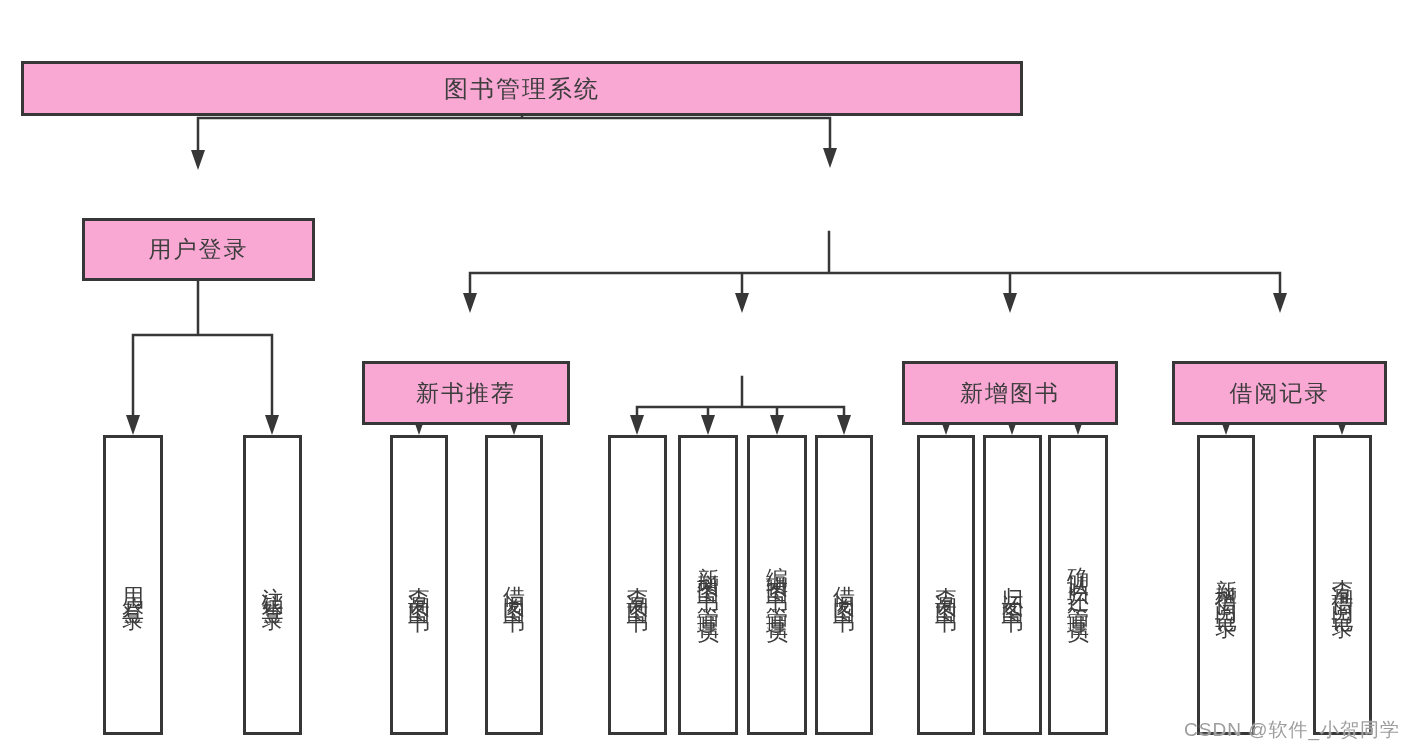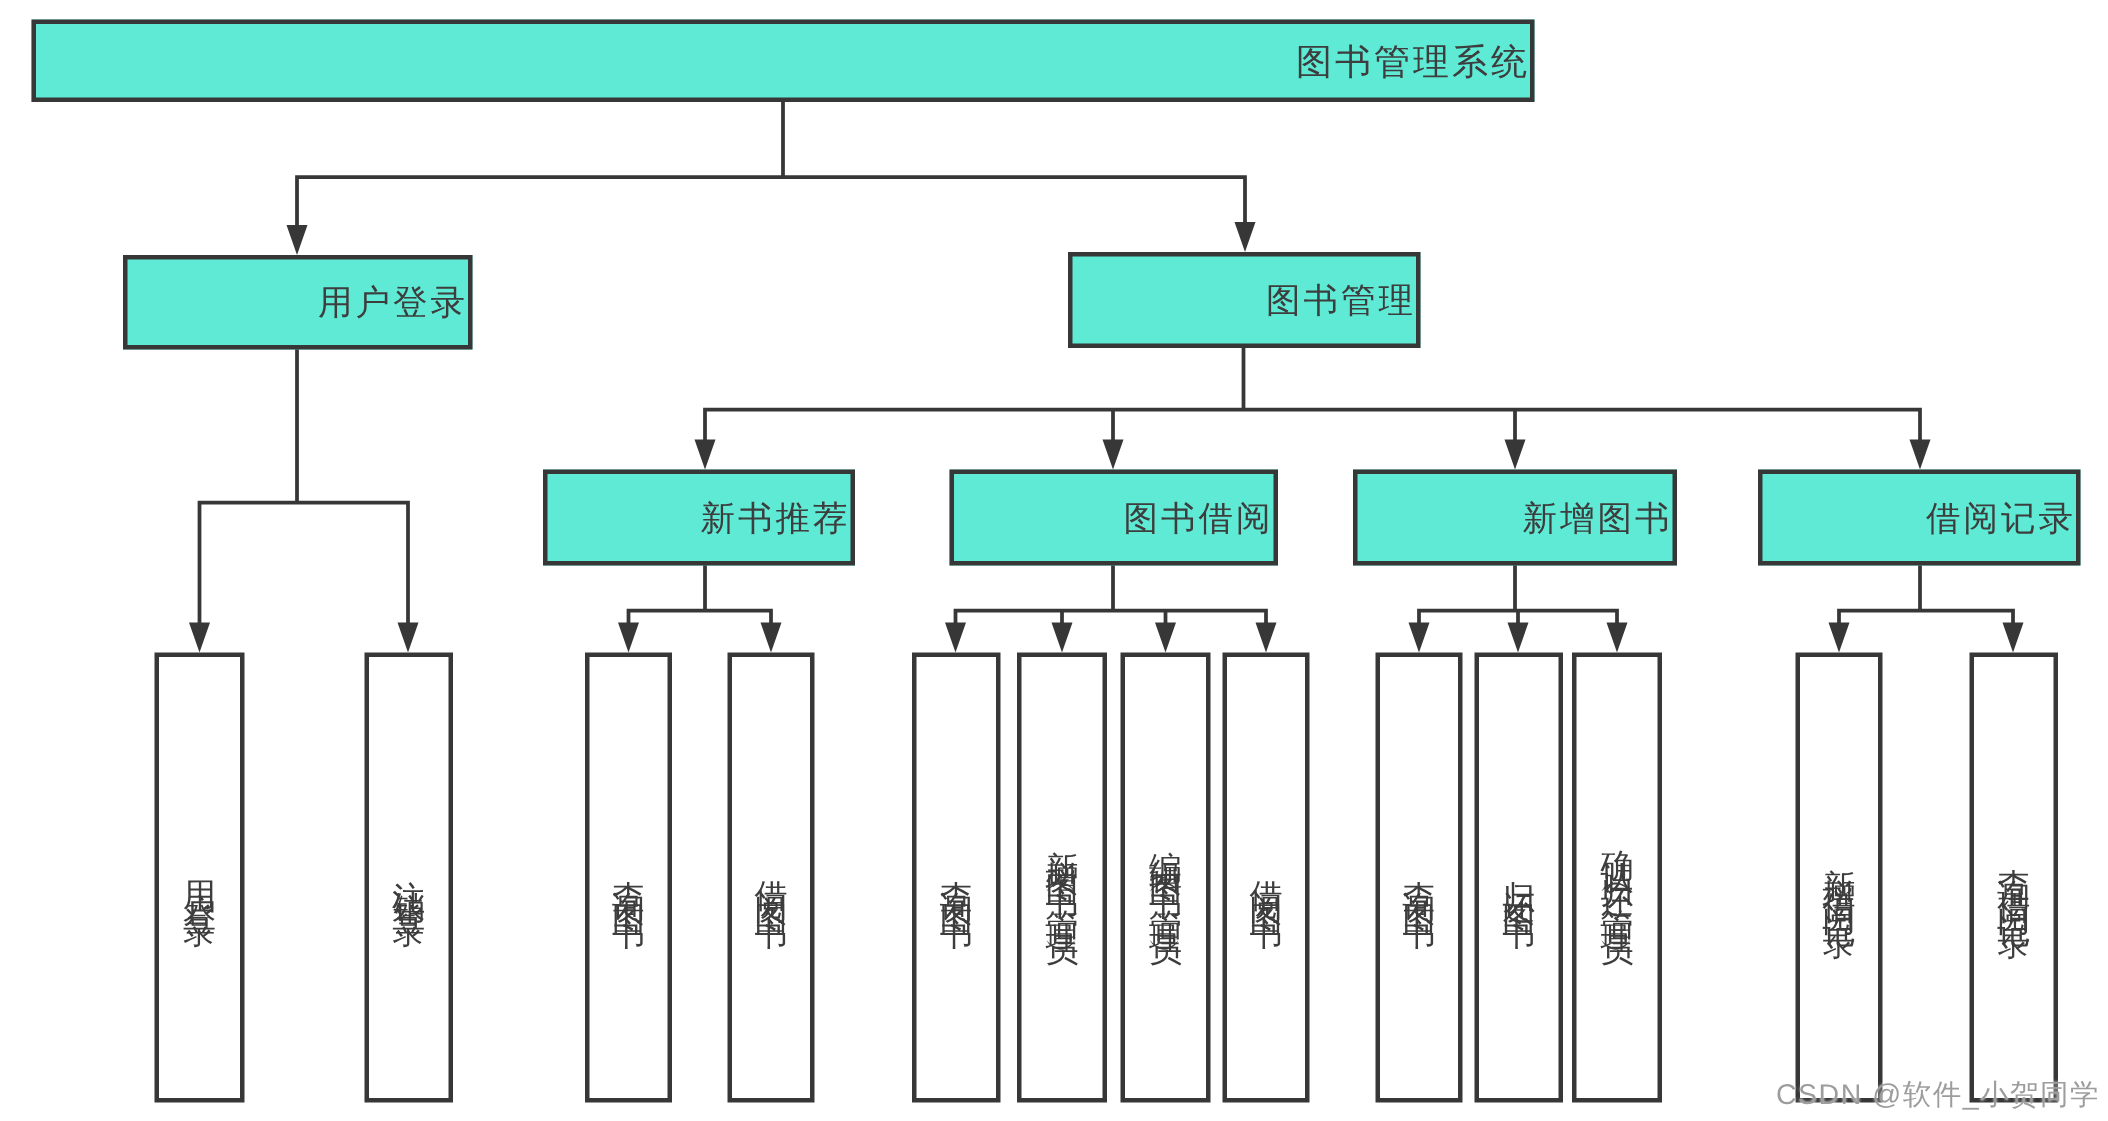--- a/index.html
+++ b/index.html
@@ -16,28 +16,29 @@
     background:var(--bg);
     font-family:"Liberation Sans", sans-serif;
     overflow:hidden;
   }
   .conn{position:absolute;left:0;top:0;}
   .conn .line{fill:none;stroke:var(--line);stroke-width:2.5;stroke-linecap:square;}
   .conn .head{fill:var(--line);stroke:none;}
   .node{
     position:absolute;
     box-sizing:border-box;
-    background:#5eead4;
+    background:#f9a8d4;
     border:3px solid var(--line);
     display:flex;
     align-items:center;
-    justify-content:flex-end;
+    justify-content:center;
     color:var(--text);
     font-size:23px;
     letter-spacing:2px;
+    margin-top:48px;
   }
   .node.root{font-size:24px;}
   .vnode{
     position:absolute;
     box-sizing:border-box;
     background:#ffffff;
     border:3px solid var(--line);
     display:flex;
     align-items:center;
     justify-content:center;
@@ -101,29 +102,23 @@
       M1335 415 L1349 415 L1342 435 Z"></path>
   </svg>
 
   <div class="node root" style="left:21px;top:13px;width:1002px;height:55px">
     <span>图书管理系统</span>
   </div>
 
   <div class="node" style="left:82px;top:170px;width:233px;height:63px">
     <span>用户登录</span>
   </div>
-  <div class="node" style="left:712px;top:168px;width:235px;height:64px">
-    <span>图书管理</span>
-  </div>
 
   <div class="node" style="left:362px;top:313px;width:208px;height:64px">
     <span>新书推荐</span>
-  </div>
-  <div class="node" style="left:633px;top:313px;width:219px;height:64px">
-    <span>图书借阅</span>
   </div>
   <div class="node" style="left:902px;top:313px;width:216px;height:64px">
     <span>新增图书</span>
   </div>
   <div class="node" style="left:1172px;top:313px;width:215px;height:64px">
     <span>借阅记录</span>
   </div>
 
   <div class="vnode" style="left:103px;top:435px;width:60px;height:300px">
     <span class="vtext">用户登录</span>

